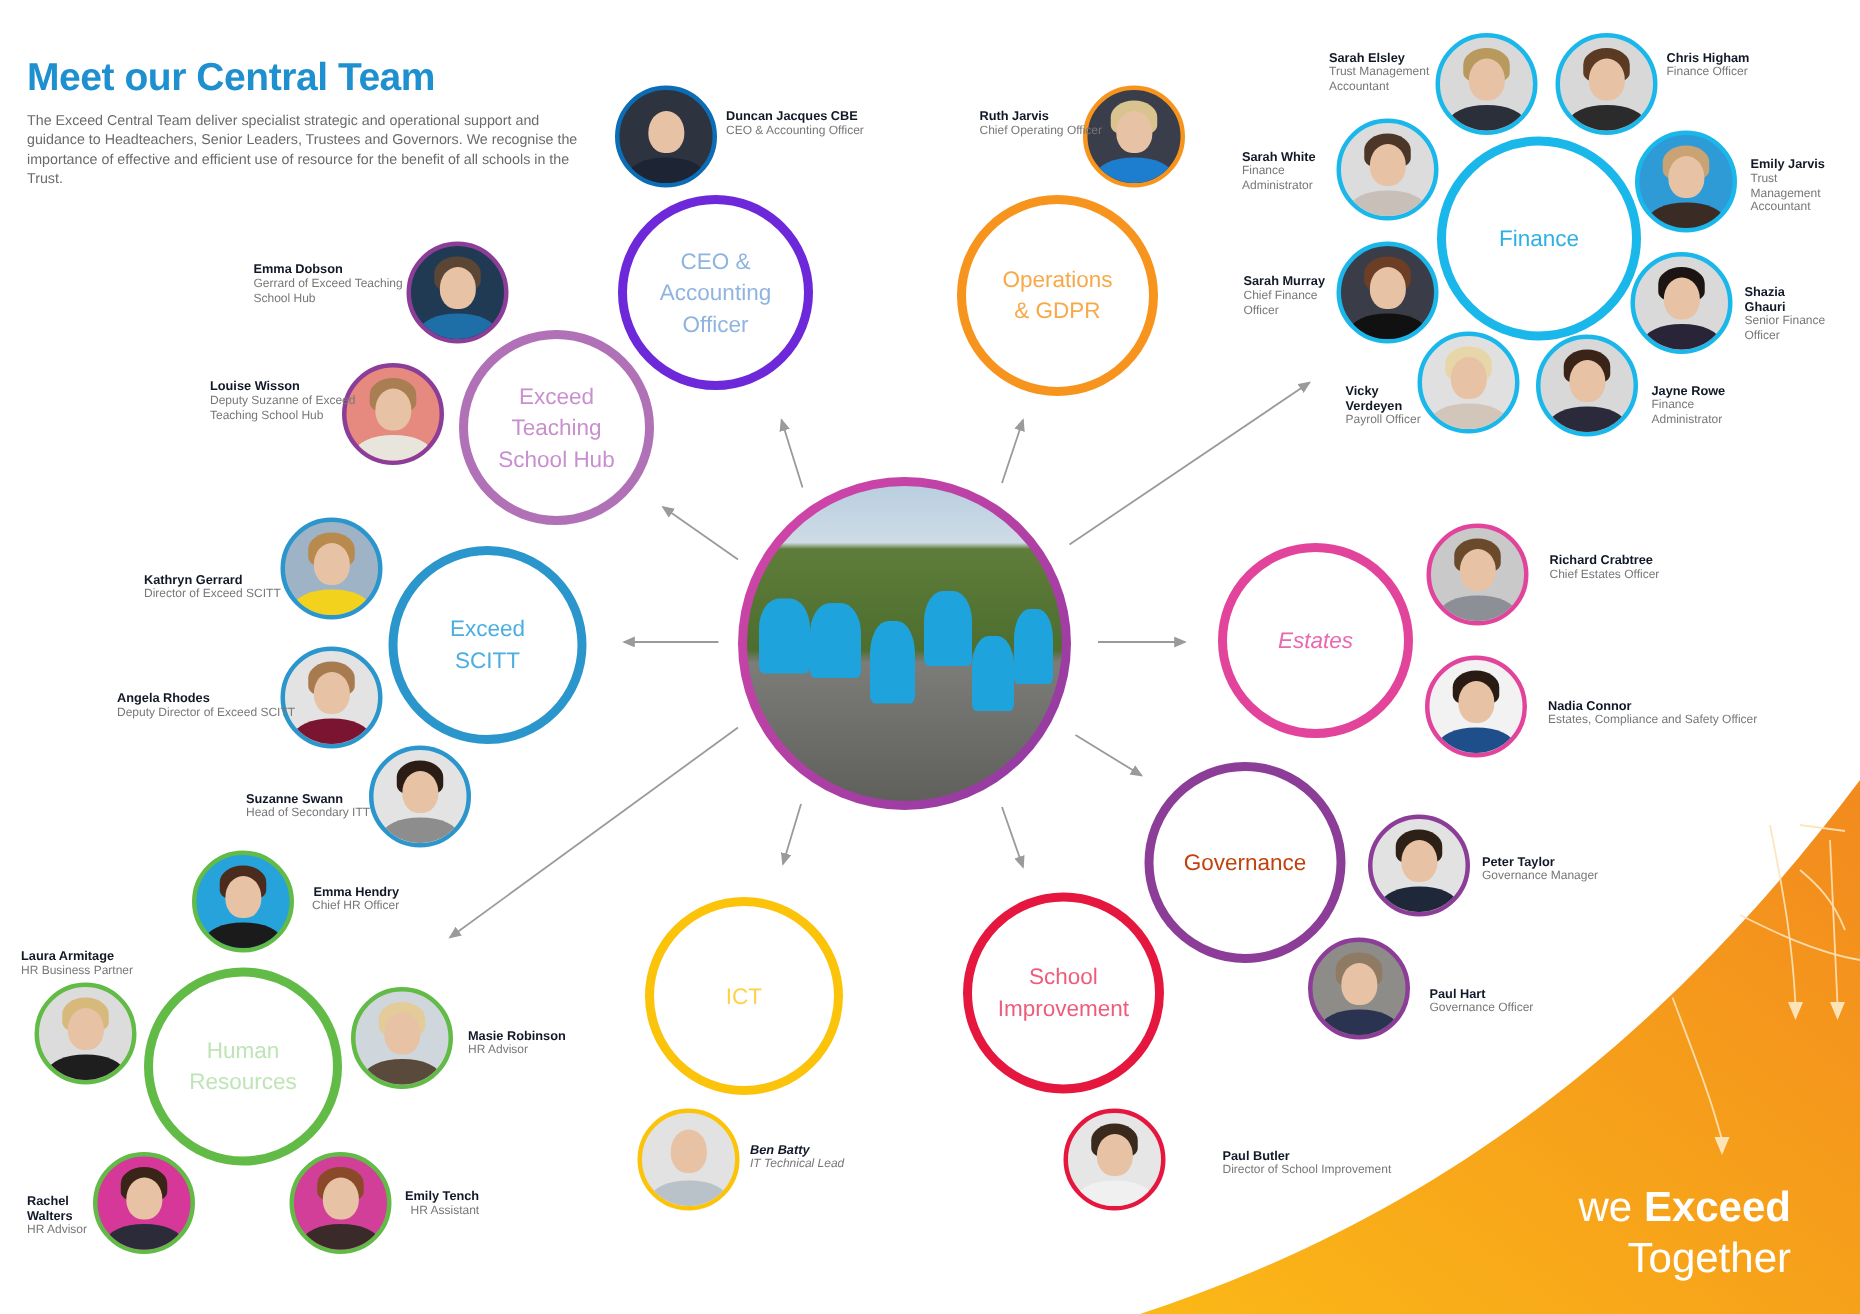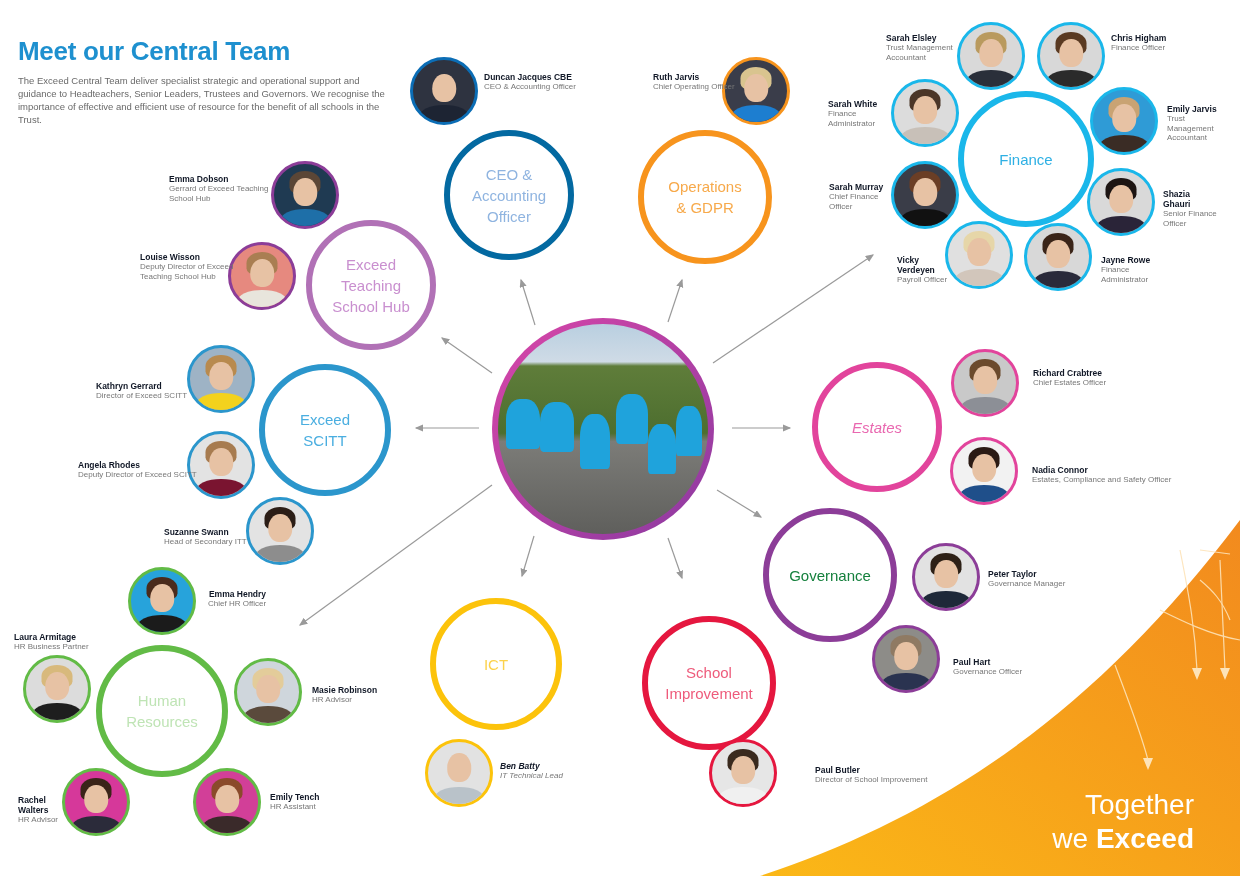--- a/index.html
+++ b/index.html
@@ -50,22 +50,22 @@
       <path d="M440,30 L470,34"></path>
     </g>
     <g fill="#fde3b8">
       <polygon points="383,238 393,238 388,250"></polygon>
       <polygon points="432,148 442,148 437,160"></polygon>
       <polygon points="460,148 470,148 465,160"></polygon>
     </g>
   </svg>
 </div>
 <div class="abs tagline">
+  <div><span>we </span><span class="bold">Exceed</span></div>
   <div>Together</div>
-  <div><span>we </span><span class="bold">Exceed</span></div>
 </div>
 
 <svg class="arrows" width="1240" height="876">
   <defs>
     <marker id="ah" markerWidth="8" markerHeight="8" refX="6" refY="3" orient="auto">
       <path d="M0,0 L7,3 L0,6 Z" fill="#9a9a9a"></path>
     </marker>
   </defs>
   <g stroke="#9a9a9a" stroke-width="1.2" fill="none" marker-end="url(#ah)">
     <line x1="535" y1="325" x2="521" y2="280"></line>
@@ -85,21 +85,21 @@
   <div class="center-inner">
     <div class="kid" style="left:8px;top:75px;width:34px;height:50px;"></div>
     <div class="kid" style="left:42px;top:78px;width:34px;height:50px;"></div>
     <div class="kid" style="left:82px;top:90px;width:30px;height:55px;"></div>
     <div class="kid" style="left:118px;top:70px;width:32px;height:50px;"></div>
     <div class="kid" style="left:150px;top:100px;width:28px;height:50px;"></div>
     <div class="kid" style="left:178px;top:82px;width:26px;height:50px;"></div>
   </div>
 </div>
 
-<div class="hub" style="left:444px;top:130px;width:130px;height:130px;border:6px solid #0369a1;">
+<div class="hub" style="left:412px;top:130px;width:130px;height:130px;border:6px solid #6d28d9;">
   <span style="color:#8fb4e0;">CEO &amp;
 Accounting
 Officer</span>
 </div>
 <div class="hub" style="left:638px;top:130px;width:134px;height:134px;border:6px solid #f7941d;">
   <span style="color:#f7a94a;">Operations
 &amp; GDPR</span>
 </div>
 <div class="hub" style="left:958px;top:91px;width:136px;height:136px;border:6px solid #1ab7ea;">
   <span style="color:#2eb0e4;">Finance</span>
@@ -110,23 +110,23 @@
 School Hub</span>
 </div>
 <div class="hub" style="left:259px;top:364px;width:132px;height:132px;border:6px solid #2b96cc;">
   <span style="color:#4aaee0;">Exceed
 SCITT</span>
 </div>
 <div class="hub" style="left:812px;top:362px;width:130px;height:130px;border:6px solid #e2449c;">
   <span style="color:#e968b0;font-style:italic;">Estates</span>
 </div>
 <div class="hub" style="left:763px;top:508px;width:134px;height:134px;border:6px solid #8c3d98;">
-  <span style="color:#15803d;">Governance</span>
-</div>
-<div class="hub" style="left:642px;top:616px;width:134px;height:134px;border:6px solid #e5173f;justify-content:center;">
+  <span style="color:#c2410c;">Governance</span>
+</div>
+<div class="hub" style="left:642px;top:595px;width:134px;height:134px;border:6px solid #e5173f;justify-content:center;">
   <span style="color:#ee5b7b;">School
 Improvement</span>
 </div>
 <div class="hub" style="left:430px;top:598px;width:132px;height:132px;border:6px solid #fcc30b;">
   <span style="color:#fcd24b;">ICT</span>
 </div>
 <div class="hub" style="left:96px;top:645px;width:132px;height:132px;border:6px solid #62bb46;">
   <span style="color:#bfe4b5;">Human
 Resources</span>
 </div>
@@ -215,21 +215,21 @@
     <div class="face"></div>
   </div>
 <div class="label" style="left:169px;top:174px;"><b>Emma Dobson</b><span class="role">Gerrard of Exceed Teaching
 School Hub</span></div>
 
 <div class="photo" style="left:228px;top:242px;width:68px;height:68px;border:3px solid #8c3d98;background:#e6897f;">
     <div class="body" style="background:#e8e5dc;"></div>
     <div class="hair" style="background:#a97e52;"></div>
     <div class="face"></div>
   </div>
-<div class="label" style="left:140px;top:252px;"><b>Louise Wisson</b><span class="role">Deputy Director of Exceed
+<div class="label" style="left:140px;top:252px;"><b>Louise Wisson</b><span class="role">Deputy Suzanne of Exceed
 Teaching School Hub</span></div>
 
 <div class="photo" style="left:187px;top:345px;width:68px;height:68px;border:3px solid #2b96cc;background:#9eb3c5;">
     <div class="body" style="background:#f3d21d;"></div>
     <div class="hair" style="background:#b88a4e;"></div>
     <div class="face"></div>
   </div>
 <div class="label" style="left:96px;top:364px;margin-top:17px;"><b>Kathryn Gerrard</b><span class="role">Director of Exceed SCITT</span></div>
 
 <div class="photo" style="left:187px;top:431px;width:68px;height:68px;border:3px solid #2b96cc;background:#e3e3e3;">
@@ -314,13 +314,13 @@
     <div class="face"></div>
   </div>
 <div class="label" style="left:18px;top:795px;"><b>Rachel
 Walters</b><span class="role">HR Advisor</span></div>
 
 <div class="photo" style="left:193px;top:768px;width:68px;height:68px;border:3px solid #62bb46;background:#d23f98;">
     <div class="body" style="background:#3a2a2a;"></div>
     <div class="hair" style="background:#8a4a2a;"></div>
     <div class="face"></div>
   </div>
-<div class="label" style="left:270px;top:792px;"><b>Emily Tench</b><span class="role">HR Assistant</span></div>
+<div class="label" style="left:270px;top:792px;text-align:right;"><b>Emily Tench</b><span class="role">HR Assistant</span></div>
 
 </body></html>

